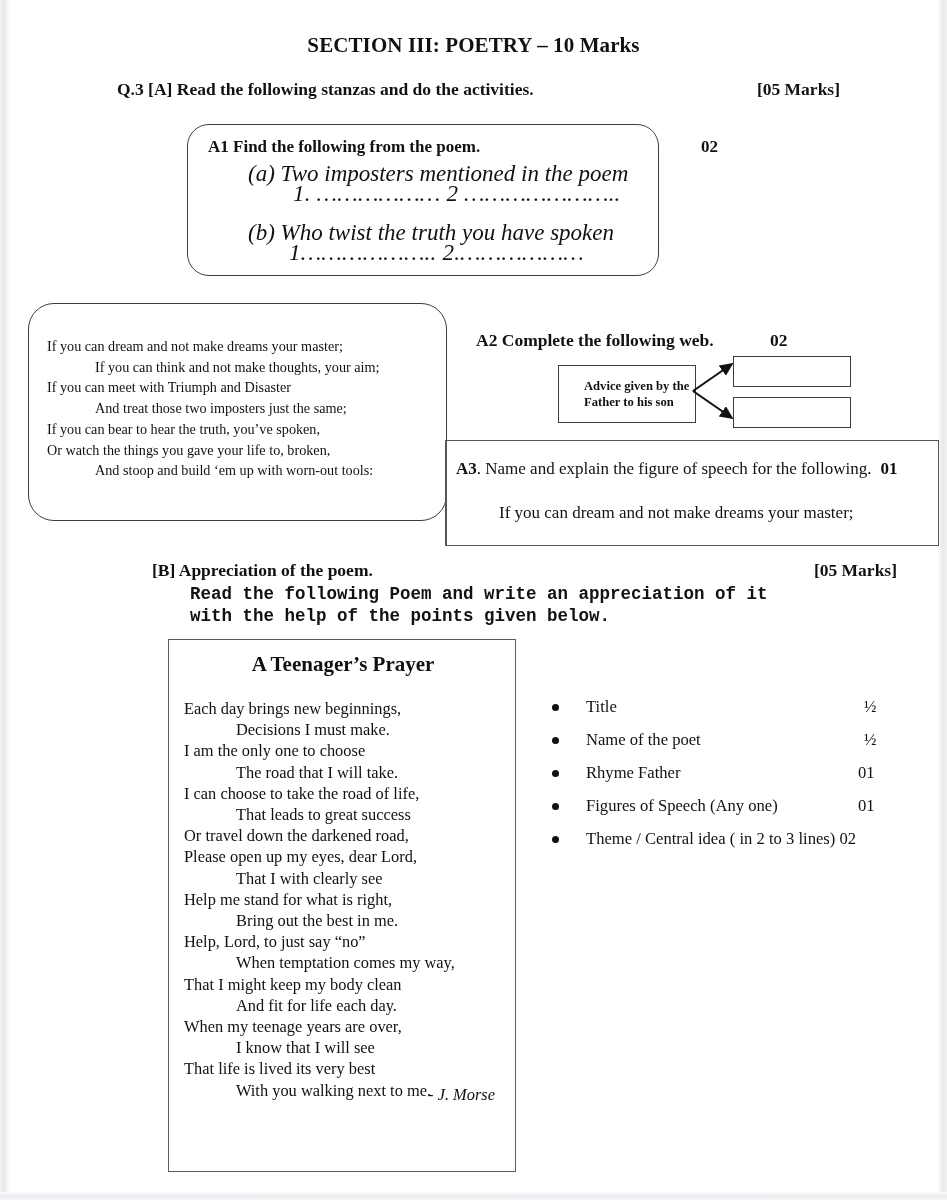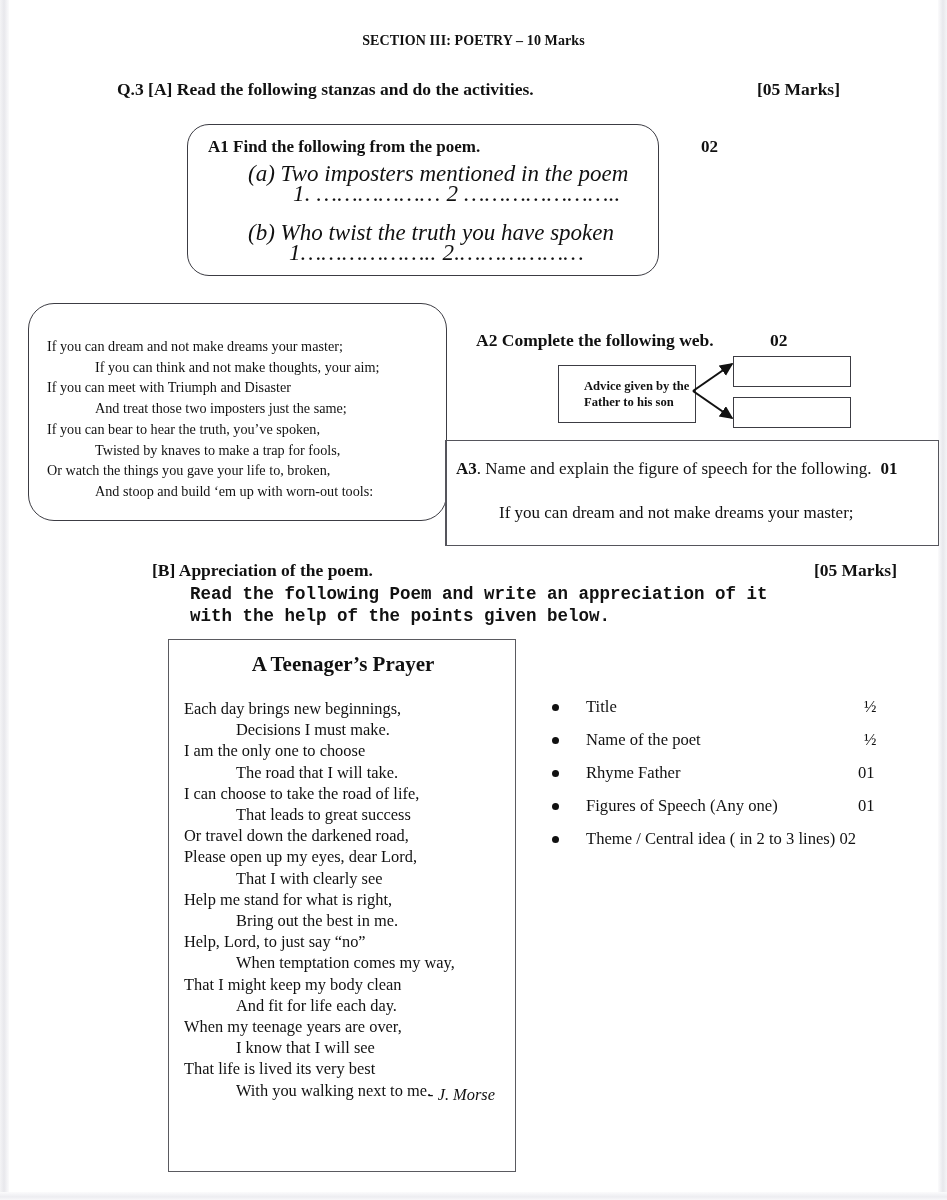--- a/index.html
+++ b/index.html
@@ -41,21 +41,21 @@
   }
 
   
   .section-title {
     position: absolute;
     left: 0;
     top: 33px;
     width: 929px;
     text-align: center;
     font-weight: bold;
-    font-size: 14px;
+    font-size: 21px;
     letter-spacing: .1px;
   }
   .q3-row {
     position: absolute;
     left: 108px;
     top: 79px;
     width: 723px;
     display: flex;
     justify-content: space-between;
     align-items: baseline;
@@ -305,21 +305,20 @@
     <div class="a1-line a1-b-fill">1……………….. 2.………………</div>
   </div>
 
   <div class="stanza-box">
     <div class="stanza-lines">
         <span class="flush">If you can dream and not make dreams your master;</span>
         <span class="ind">If you can think and not make thoughts, your aim;</span>
         <span class="flush">If you can meet with Triumph and Disaster</span>
         <span class="ind">And treat those two imposters just the same;</span>
         <span class="flush">If you can bear to hear the truth, you’ve spoken,</span>
-        <span class="ind">Twisted by knaves to make a trap for fools,</span>
         <span class="flush">Or watch the things you gave your life to, broken,</span>
         <span class="ind">And stoop and build ‘em up with worn-out tools:</span>
       </div>
   </div>
 
   <div class="a2-head">
     <span>A2 Complete the following web.</span>
     <span class="marks">02</span>
   </div>
 

